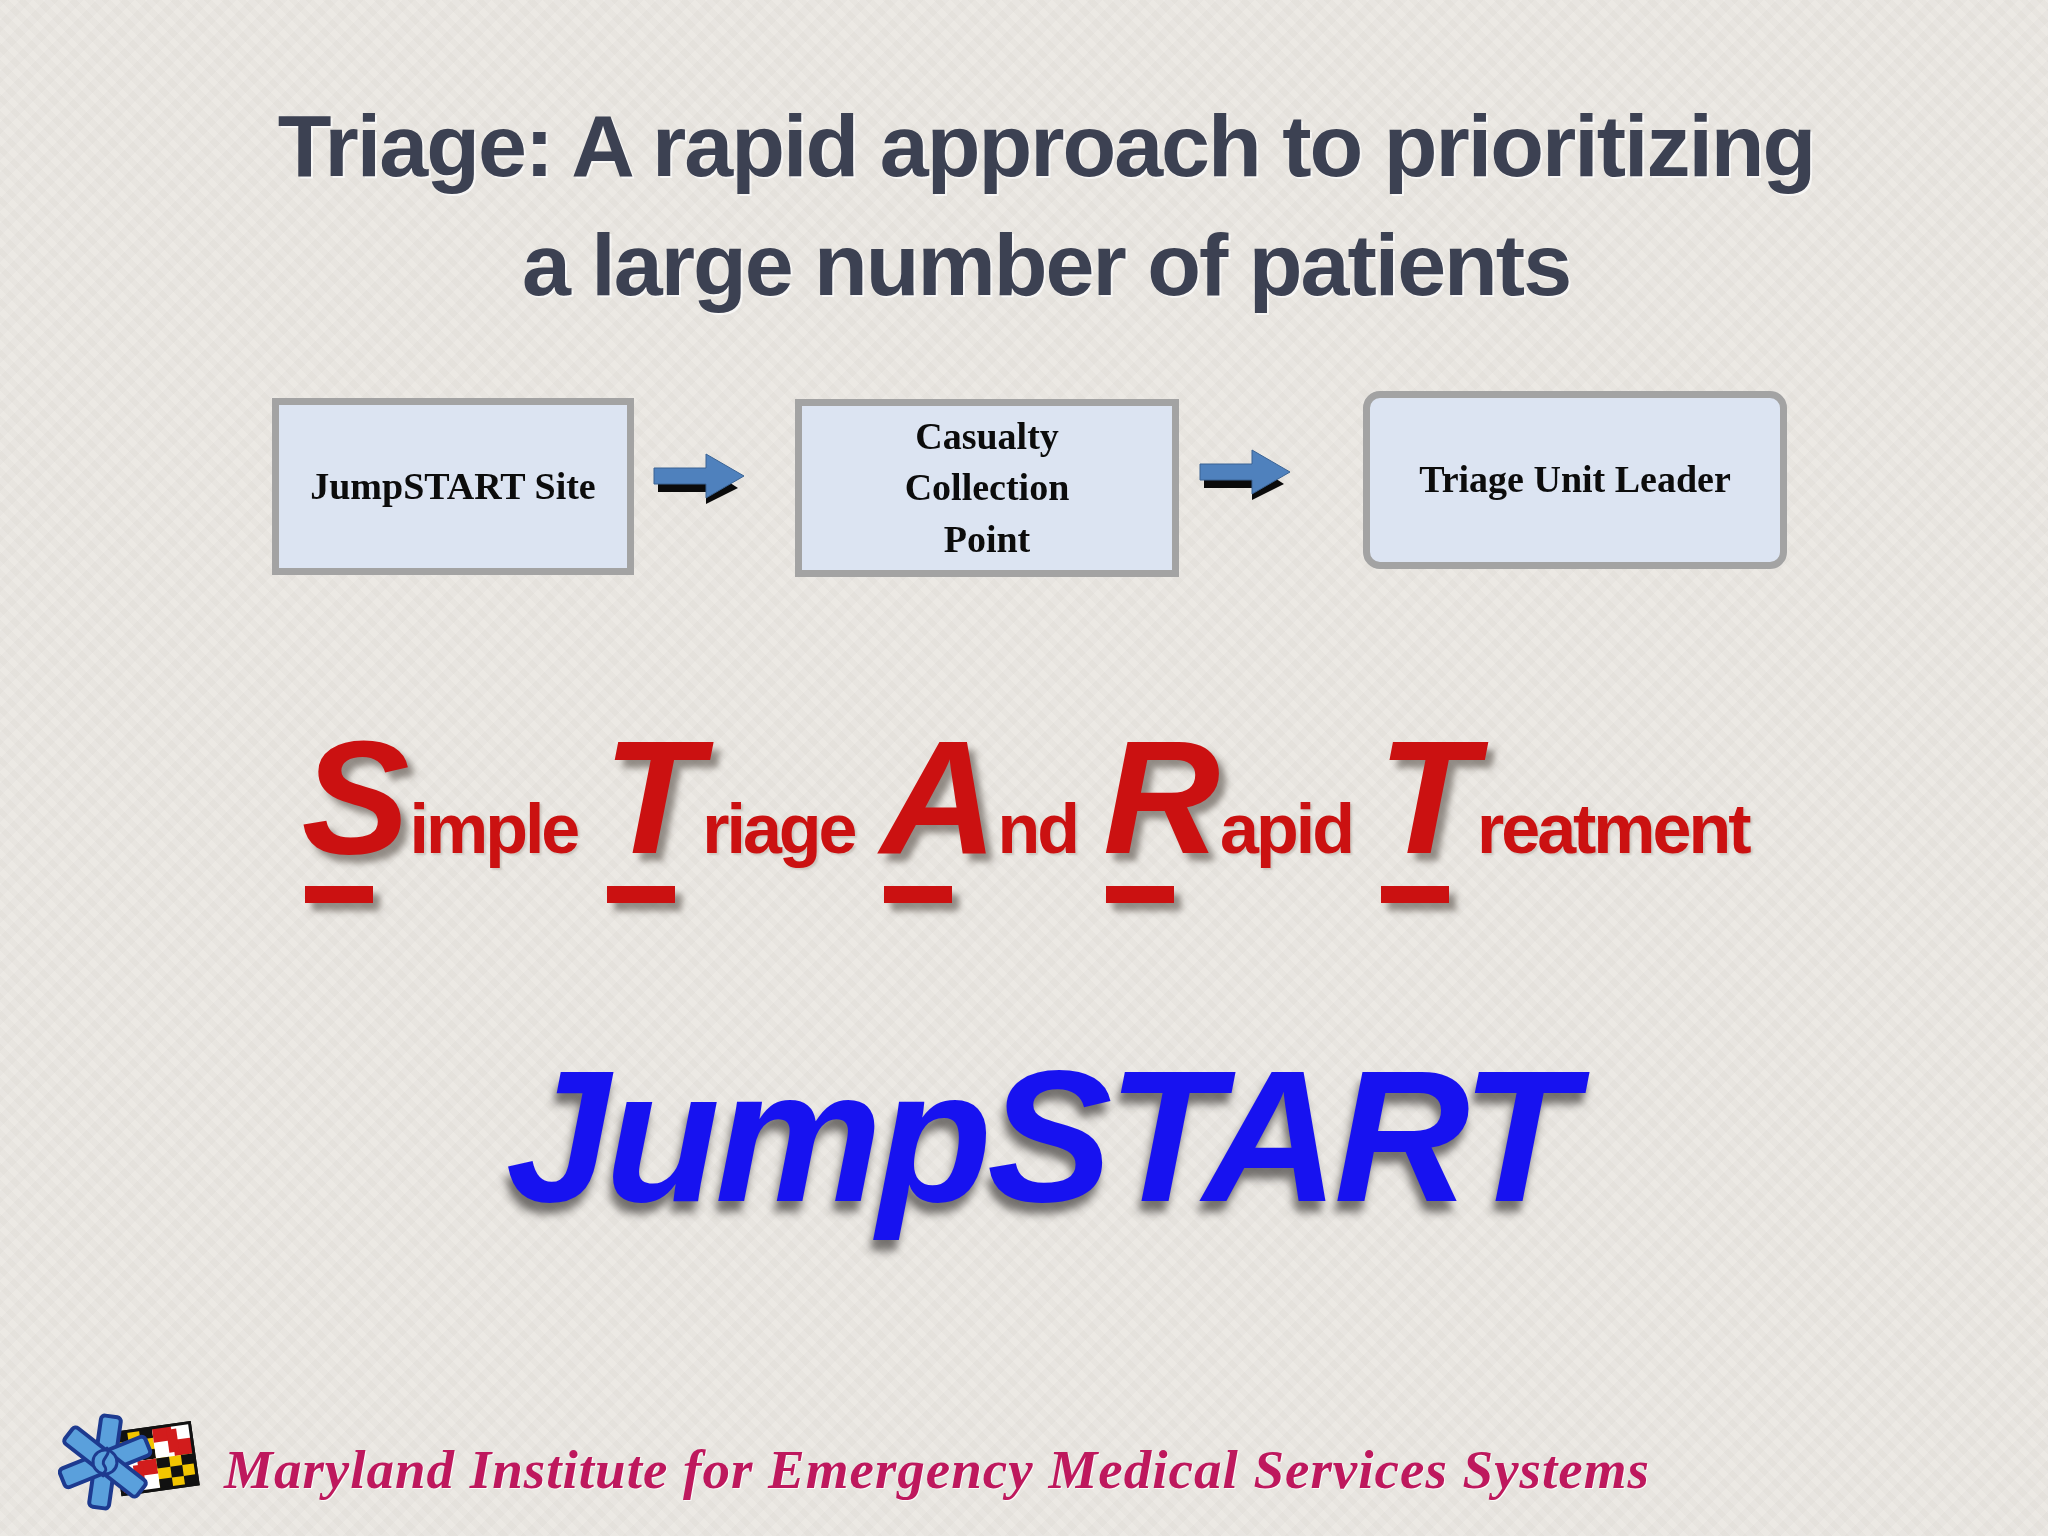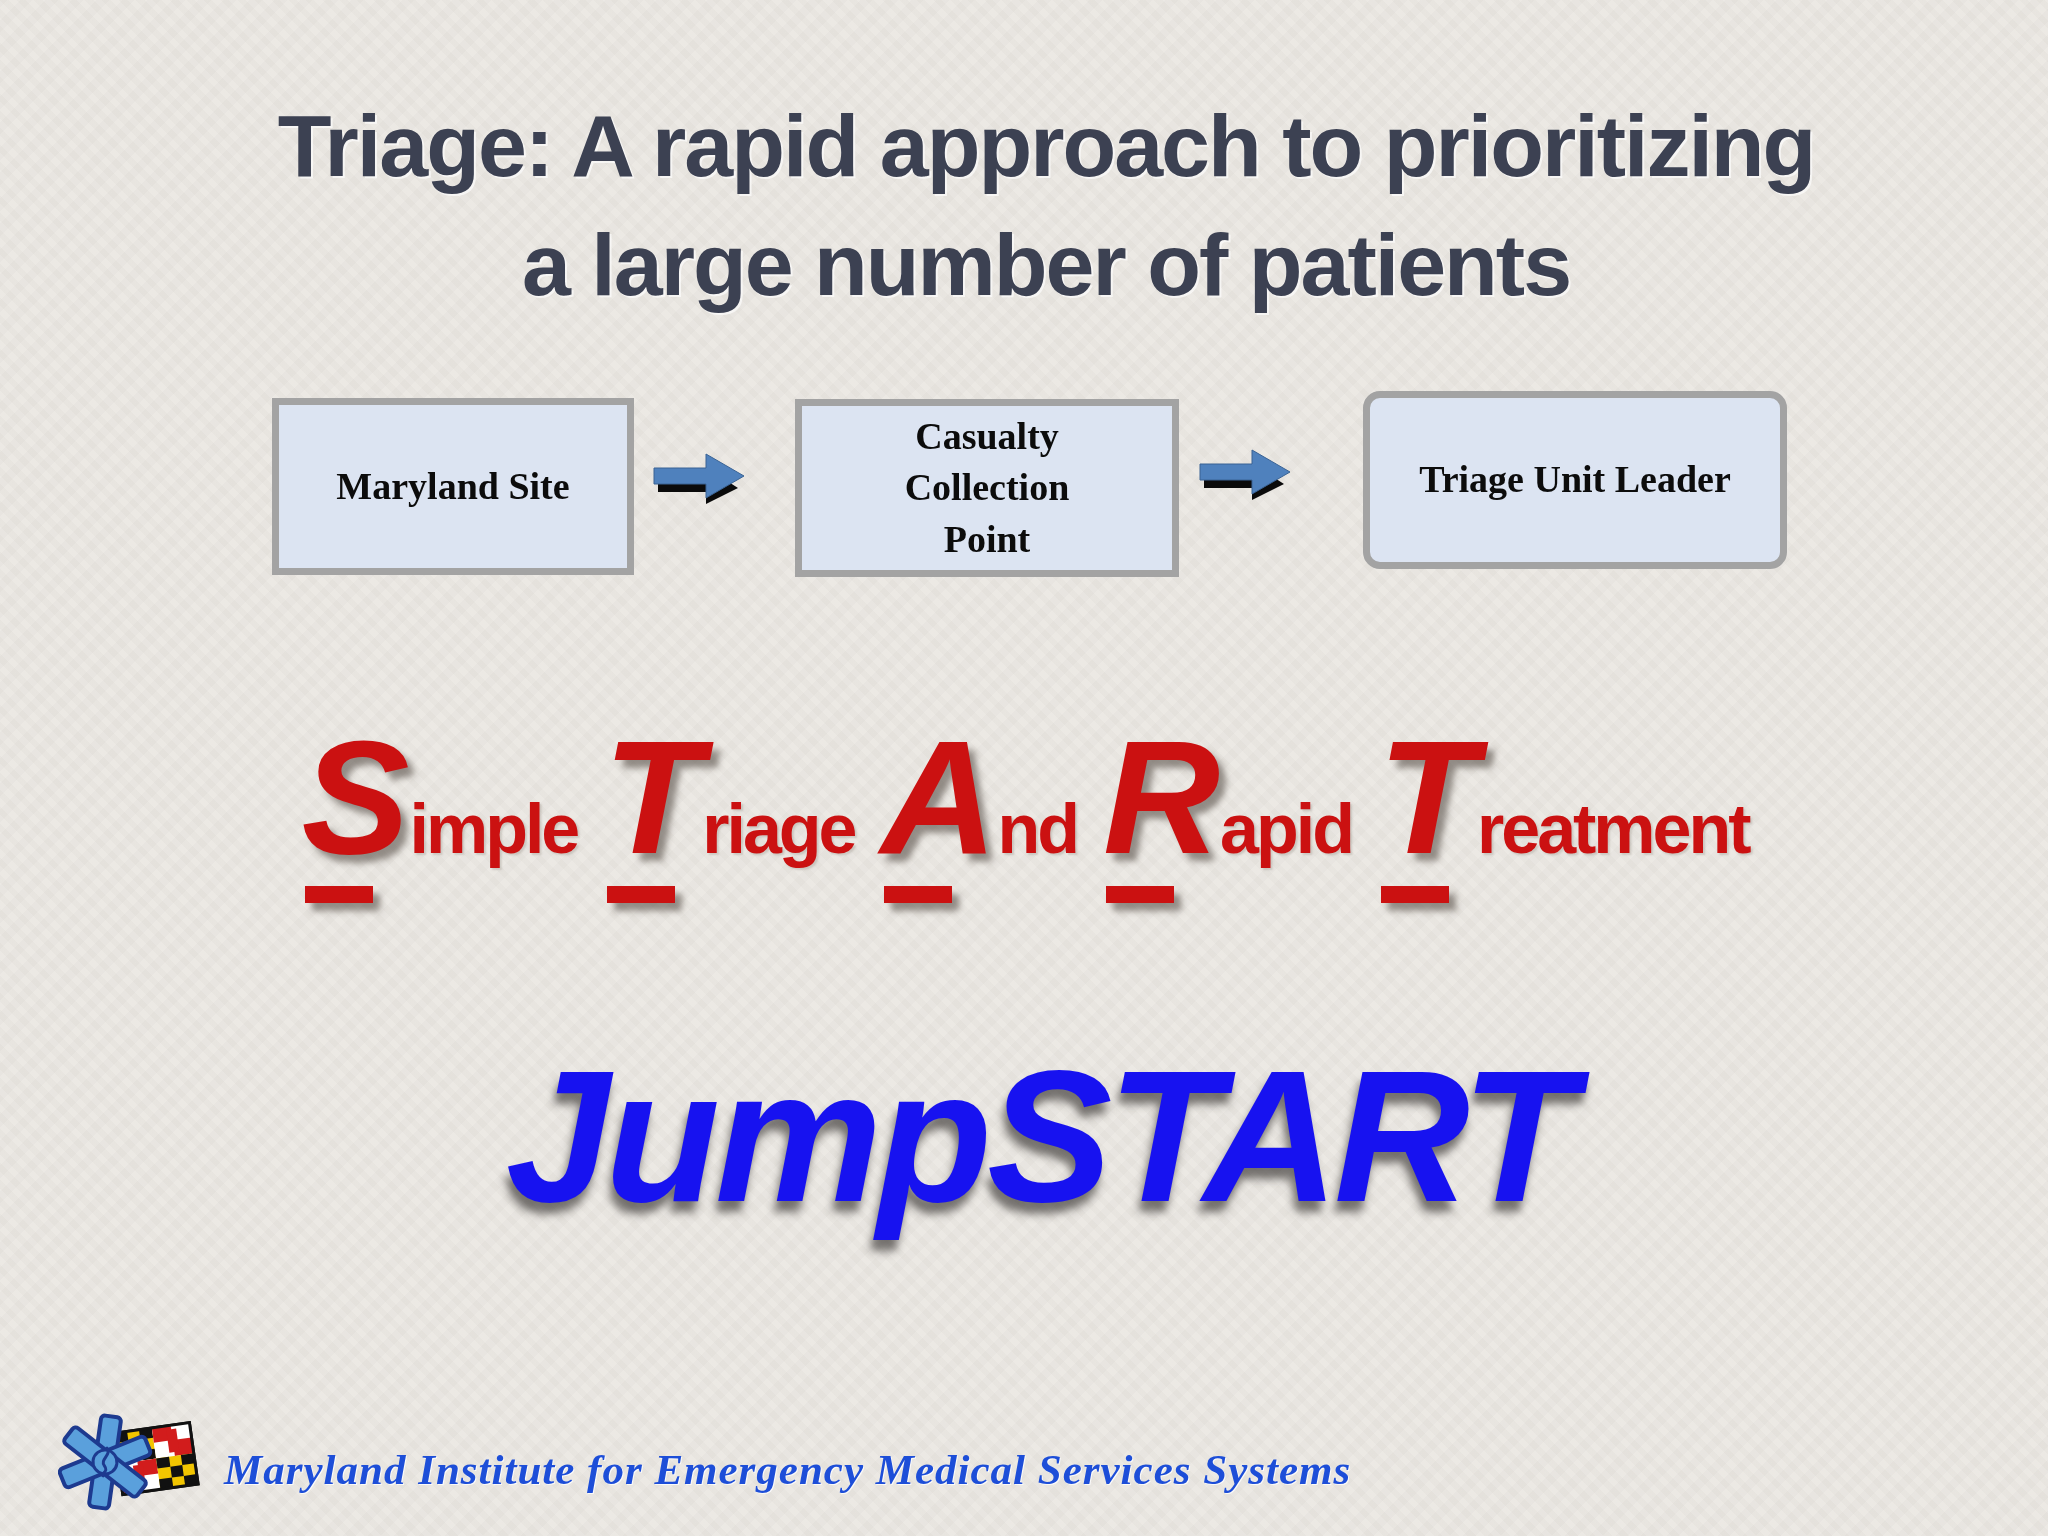--- a/index.html
+++ b/index.html
@@ -114,37 +114,37 @@
     height: 132px;
     display: flex;
     align-items: center;
     gap: 16px;
   }
   .footer-logo { width: 150px; height: 132px; flex: 0 0 auto; }
   .footer-org {
     font-family: "Liberation Serif", serif;
     font-style: italic;
     font-weight: bold;
-    font-size: 43px;
+    font-size: 55px;
     letter-spacing: 1px;
-    color: #1d4ed8;
+    color: #be185d;
     text-shadow: 1px 1px 0 rgba(255,255,255,0.8);
     padding-top: 14px;
   }
 </style>
 </head>
 <body>
 
 <h1 class="title">
   <span class="line">Triage: A rapid approach to prioritizing</span>
   <span class="line">a large number of patients</span>
 </h1>
 
 <div class="fbox fbox-1">
-  <span class="fbox-label">Maryland Site</span>
+  <span class="fbox-label">JumpSTART Site</span>
 </div>
 
 <svg class="flow-arrow arrow-1" viewBox="0 0 108 60">
   <polygon points="14,32 66,32 66,24 94,42 62,58 62,46 14,46" fill="#0a0a0a"></polygon>
   <polygon points="10,22 62,22 62,8 100,30 62,52 62,38 10,38" fill="#4f81bd" stroke="#3a6394" stroke-width="1"></polygon>
 </svg>
 
 <div class="fbox fbox-2">
   <span class="fbox-label">Casualty Collection Point</span>
 </div>

